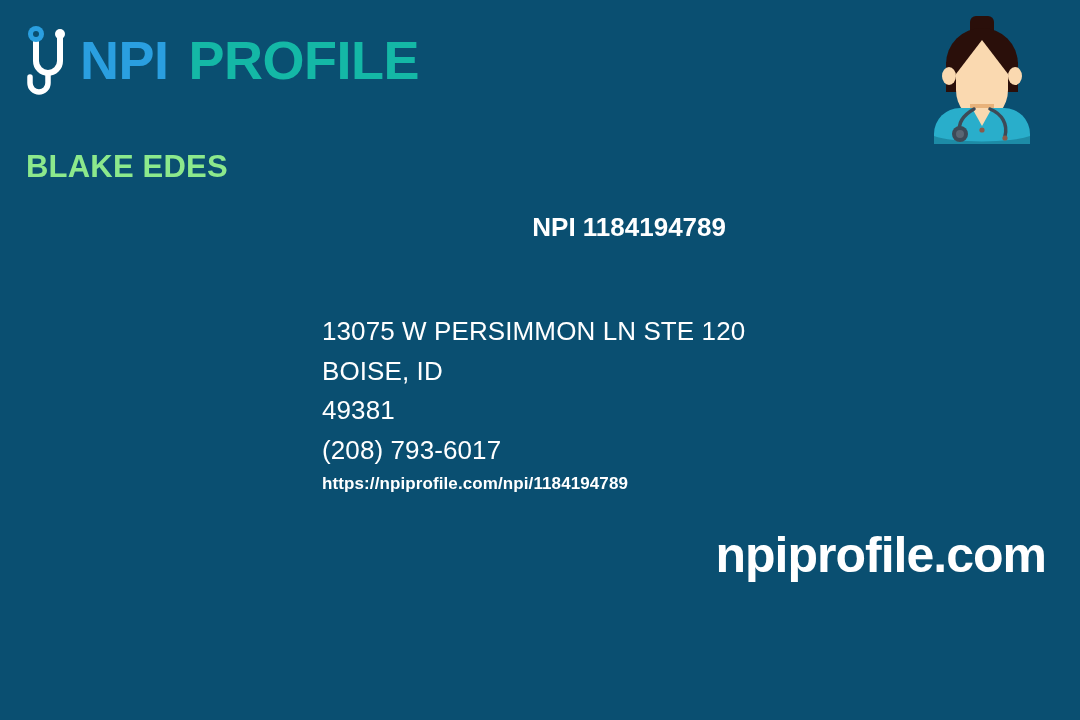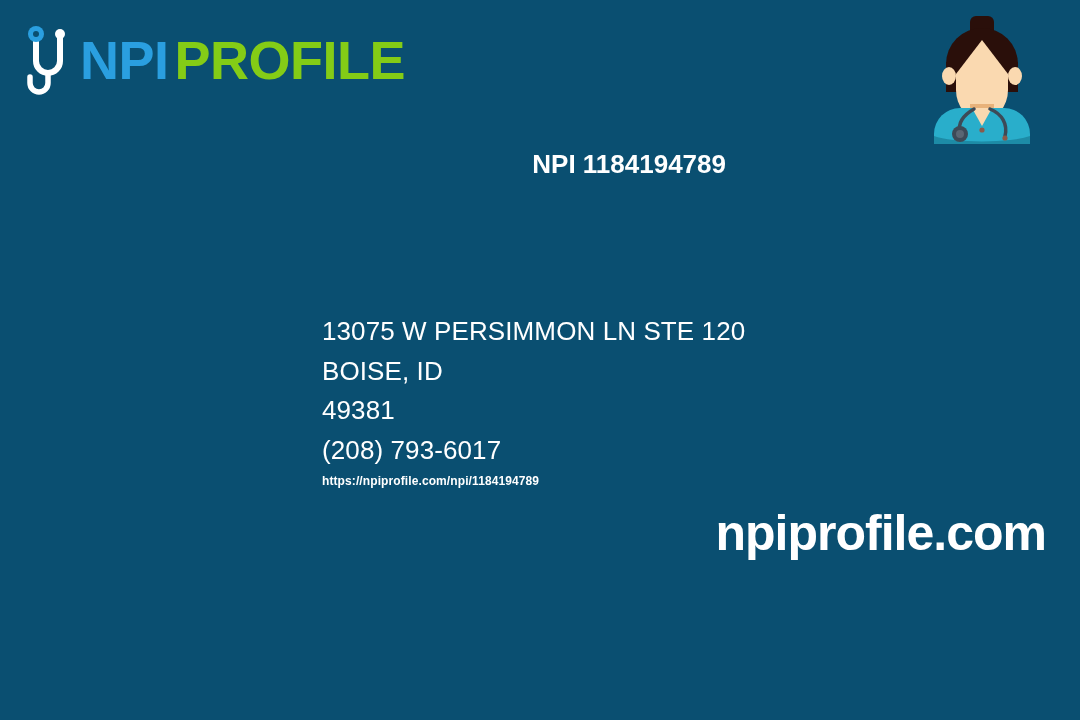--- a/index.html
+++ b/index.html
@@ -33,21 +33,21 @@
     display: block;
     margin-right: 2px;
   }
   .brand-word {
     font-size: 54px;
     font-weight: bold;
     letter-spacing: -0.5px;
     line-height: 1;
   }
   #brand-npi { color: #2a9fe0; }
-  #brand-profile { color: #84cc16; margin-left: 6px; }
+  #brand-profile { color: #14b8a6; margin-left: 20px; }
 
   
   #avatar {
     position: absolute;
     left: 928px;
     top: 12px;
     width: 108px;
     height: 132px;
   }
   #avatar svg { display: block; }
@@ -95,30 +95,30 @@
     font-size: 26px;
     line-height: 1.52;
     margin: 0;
     letter-spacing: 0.1px;
   }
   #profile-url {
     position: absolute;
     left: 322px;
     top: 474px;
     color: #ffffff;
-    font-size: 12px;
+    font-size: 17px;
     font-weight: bold;
     letter-spacing: 0.1px;
   }
 
   
   #site-footer {
     position: absolute;
     right: 34px;
-    bottom: 30px;
+    bottom: 8px;
     color: #ffffff;
     font-size: 50px;
     font-weight: bold;
     letter-spacing: -1px;
     line-height: 1;
   }
 </style>
 </head>
 <body>
 
@@ -170,20 +170,21 @@
 
       <circle cx="32" cy="122" r="8" fill="#3d4a57"></circle>
       <circle cx="32" cy="122" r="4" fill="#5a6673"></circle>
 
       <circle cx="54" cy="118" r="2.6" fill="#8a5a4a"></circle>
       <circle cx="77" cy="126" r="2.6" fill="#8a5a4a"></circle>
     </svg>
   </div>
 
   <div id="provider-block">
+    <div id="provider-name">BLAKE EDES</div>
     <div id="provider-npi">NPI 1184194789</div>
   </div>
 
   <div id="address-block">
     <div class="address-line">13075 W PERSIMMON LN STE 120</div>
     <div class="address-line">BOISE, ID</div>
     <div class="address-line">49381</div>
     <div class="address-line">(208) 793-6017</div>
   </div>
 

